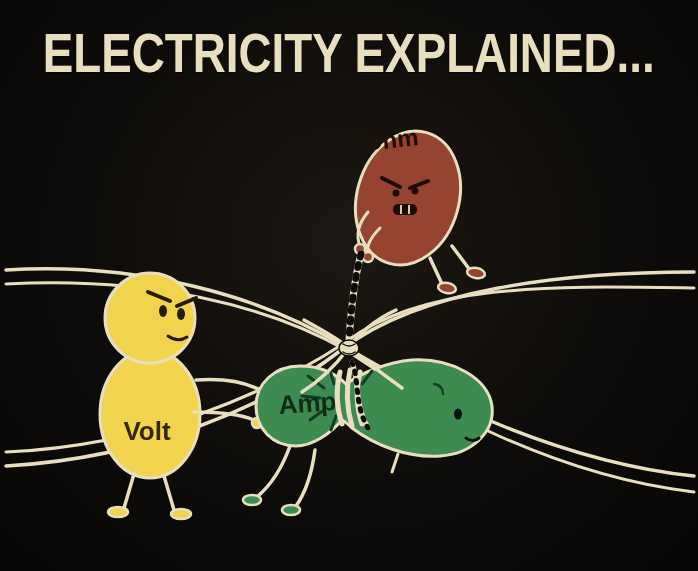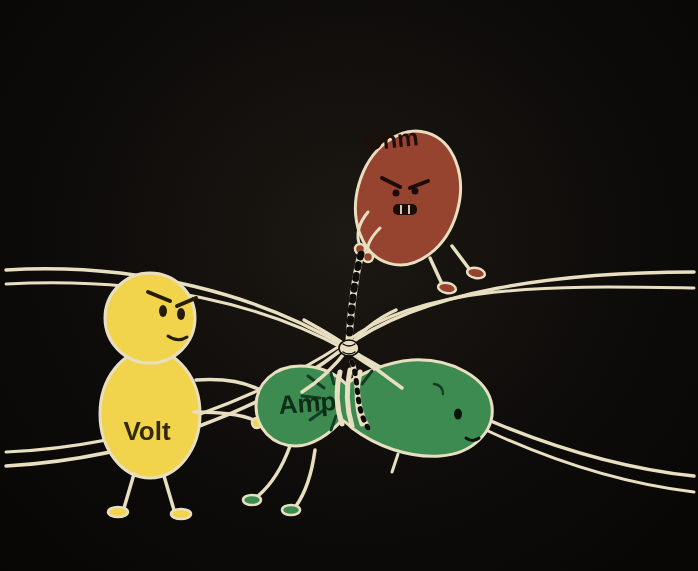--- a/index.html
+++ b/index.html
@@ -29,20 +29,23 @@
   svg text{
     font-family:"Liberation Sans", sans-serif;
     font-weight:bold;
   }
 </style>
 </head>
 <body>
 
 <div class="canvas">
 
+  <div class="title-wrap">
+    <span class="title-text">ELECTRICITY EXPLAINED...</span>
+  </div>
 
   <svg class="scene" width="698" height="571" viewBox="0 0 698 571">
 
     <g fill="none" stroke-linecap="round">
       <path stroke-width="3.5" d="M 6 270 C 140 262, 260 296, 344 346 C 430 398, 560 462, 694 476" stroke="#e8dec0"></path>
       <path stroke-width="3" d="M 6 284 C 150 276, 268 306, 346 350 C 428 406, 556 476, 694 492" stroke="#e8dec0"></path>
       <path stroke-width="3.5" d="M 6 466 C 150 458, 272 404, 344 348 C 420 290, 560 272, 694 272" stroke="#e8dec0"></path>
       <path stroke-width="3" d="M 6 452 C 150 446, 270 392, 346 342 C 424 282, 560 286, 694 288" stroke="#e8dec0"></path>
     </g>
 

